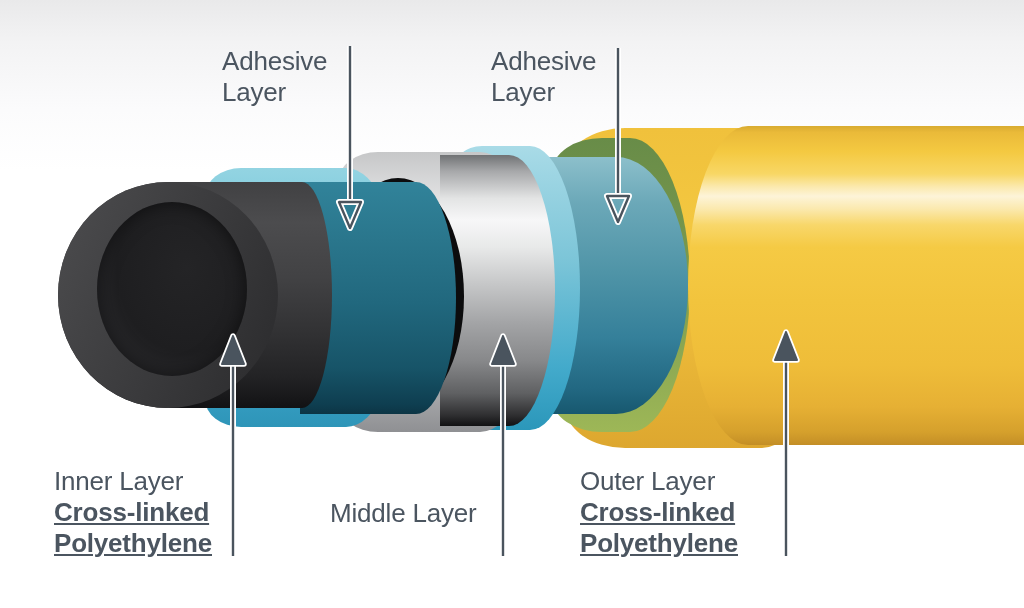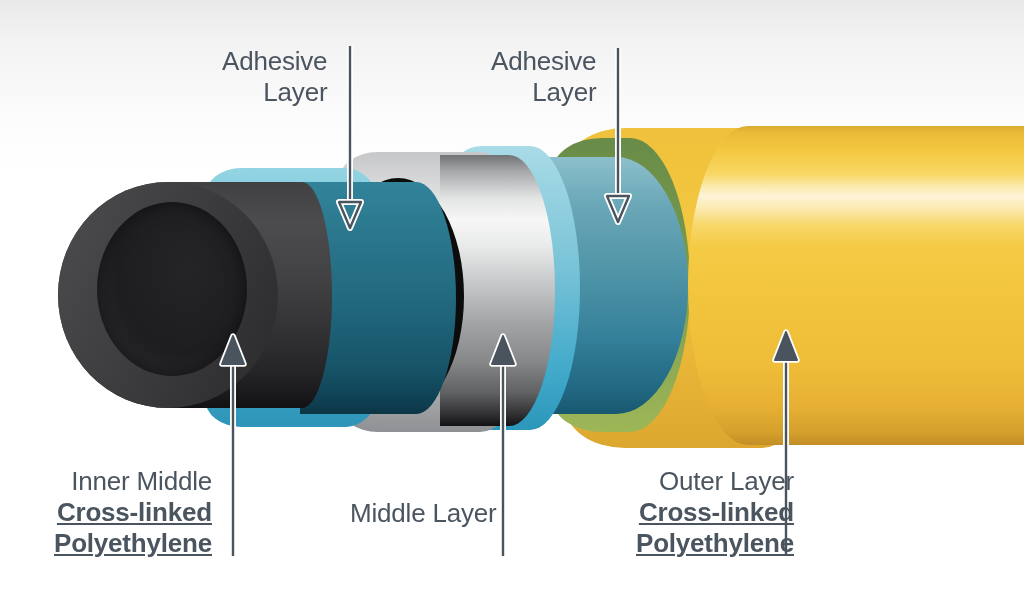--- a/index.html
+++ b/index.html
@@ -4,21 +4,20 @@
 <style>
   html,body{margin:0;padding:0;}
   body{
     width:1024px;height:608px;
     font-family:"Liberation Sans", sans-serif;
     overflow:hidden;
   }
   #canvas{
     position:relative;width:1024px;height:608px;overflow:hidden;
     background:linear-gradient(180deg,#e9e9ea 0%,#f3f3f4 7%,#fbfbfc 18%,#ffffff 28%);
-    text-align:right;
   }
   .shape{position:absolute;}
 
   
   .outer-rim{
     left:565px;top:128px;width:235px;height:320px;z-index:1;
     border-radius:60px 40px 40px 60px / 42px 44px 44px 42px;
     background:linear-gradient(180deg,#f0c13c 0%,#f3c740 30%,#eab738 70%,#dda72f 100%);
   }
   .green-shadow{
@@ -91,22 +90,22 @@
   #arrows{position:absolute;left:0;top:0;z-index:50;pointer-events:none;}
   .label{
     position:absolute;z-index:60;
     color:#4b5560;font-size:26px;line-height:31px;letter-spacing:-0.2px;
     white-space:nowrap;
   }
   .label .bold{font-weight:bold;text-decoration:underline;}
   .lbl-adhesive-1{left:222px;top:46px;}
   .lbl-adhesive-2{left:491px;top:46px;}
   .lbl-inner{left:54px;top:466px;}
-  .lbl-middle{left:330px;top:498px;margin-left:20px;}
-  .lbl-outer{left:636px;top:466px;}
+  .lbl-middle{left:330px;top:498px;}
+  .lbl-outer{left:580px;top:466px;}
 </style>
 </head>
 <body>
 
 <div id="canvas">
 
   <div class="shape outer-rim"></div>
   <div class="shape green-shadow"></div>
   <div class="shape outer-body"></div>
   <div class="shape adhesive2-body"></div>
@@ -162,21 +161,21 @@
     <div>Adhesive</div>
     <div>Layer</div>
   </div>
 
   <div class="label lbl-adhesive-2">
     <div>Adhesive</div>
     <div>Layer</div>
   </div>
 
   <div class="label lbl-inner">
-    <div>Inner Middle</div>
+    <div>Inner Layer</div>
     <div class="bold">Cross-linked</div>
     <div class="bold">Polyethylene</div>
   </div>
 
   <div class="label lbl-middle">
     <div>Middle Layer</div>
   </div>
 
   <div class="label lbl-outer">
     <div>Outer Layer</div>

